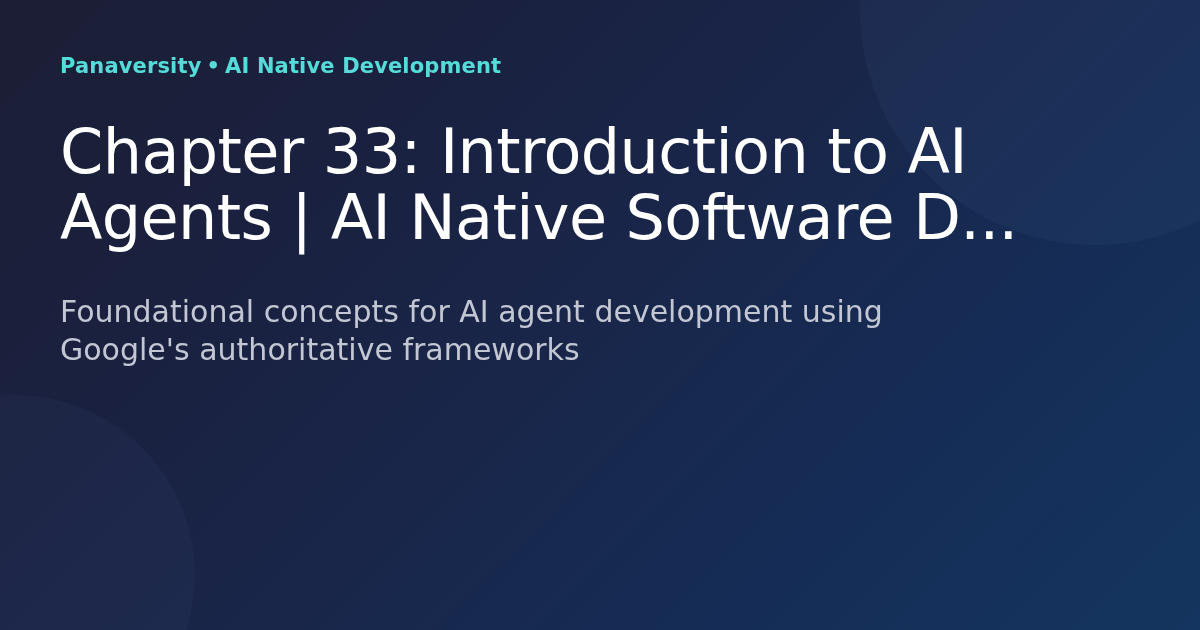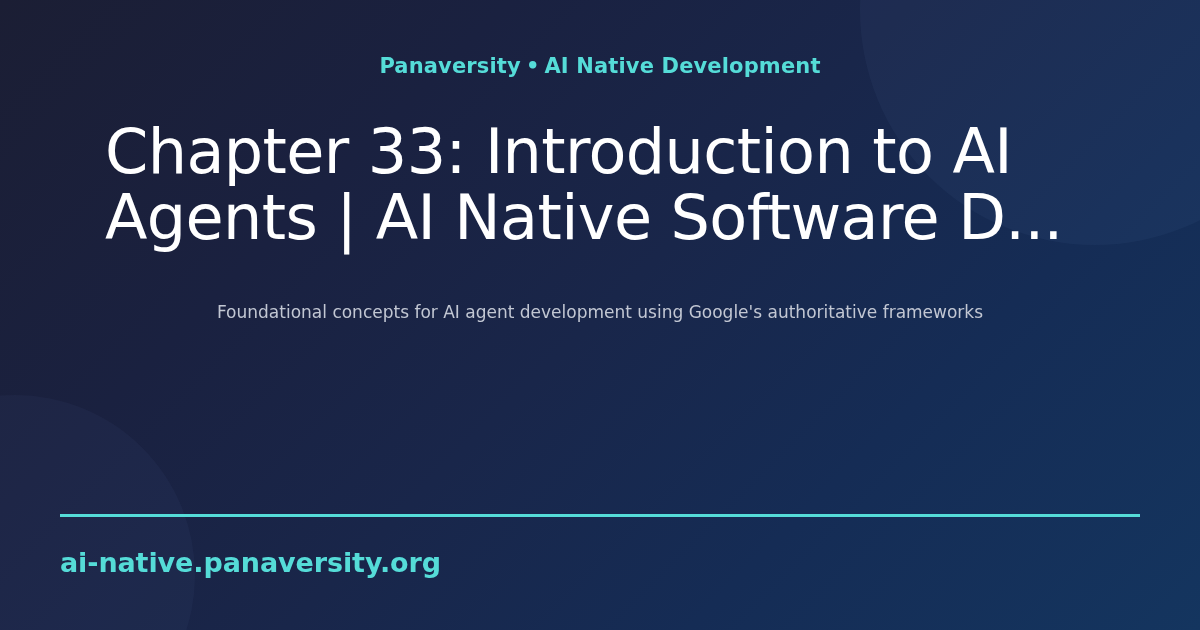--- a/index.html
+++ b/index.html
@@ -48,21 +48,20 @@
 
   
   .content {
     position: relative;
     z-index: 2;
     box-sizing: border-box;
     height: 100%;
     padding: 56px 60px 54px 60px;
     display: flex;
     flex-direction: column;
-    align-items: center;
   }
 
   .eyebrow {
     font-size: 21px;
     font-weight: bold;
     letter-spacing: 0.15px;
     line-height: 1;
     color: #55dcd8;
     margin: 0 0 42px 0;
     white-space: nowrap;
@@ -75,21 +74,21 @@
     font-size: 62px;
     font-weight: normal;
     line-height: 66px;
     letter-spacing: -0.6px;
     color: #ffffff;
     margin: 0;
     max-width: 990px;
   }
 
   .subtitle {
-    font-size: 17px;
+    font-size: 30px;
     font-weight: normal;
     line-height: 38px;
     color: #c2c7d3;
     margin: 42px 0 0 0;
     max-width: 930px;
   }
 
   .spacer {
     flex: 1 1 auto;
   }
@@ -126,19 +125,15 @@
     <div class="eyebrow">
       <span>Panaversity</span><span class="eyebrow-sep">•</span><span>AI Native Development</span>
     </div>
 
     <h1 class="title">Chapter 33: Introduction to AI Agents | AI Native Software D...</h1>
 
     <p class="subtitle">Foundational concepts for AI agent development using Google's authoritative frameworks</p>
 
     <div class="spacer"></div>
 
-    <div class="footer">
-      <div class="divider"></div>
-      <div class="footer-url">ai-native.panaversity.org</div>
-    </div>
 
   </div>
 </div>
 
 </body></html>

